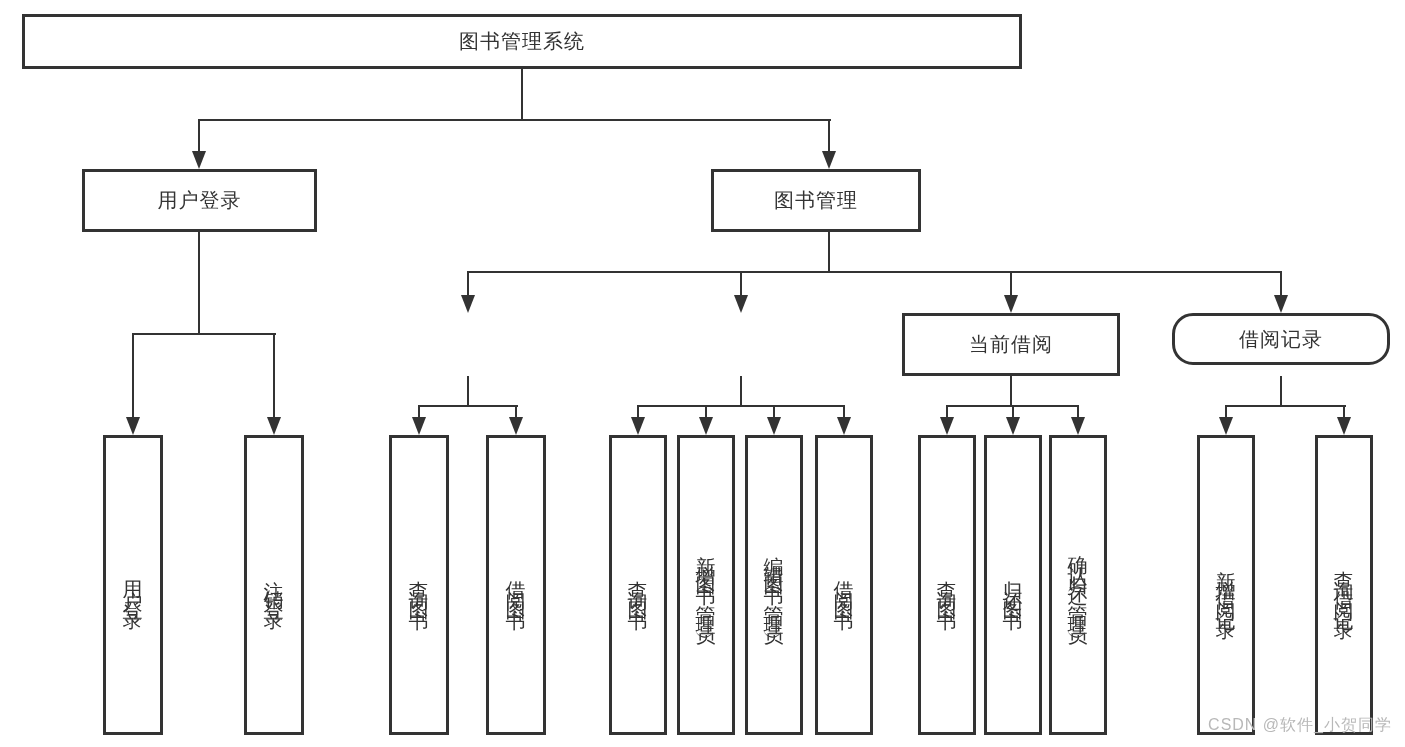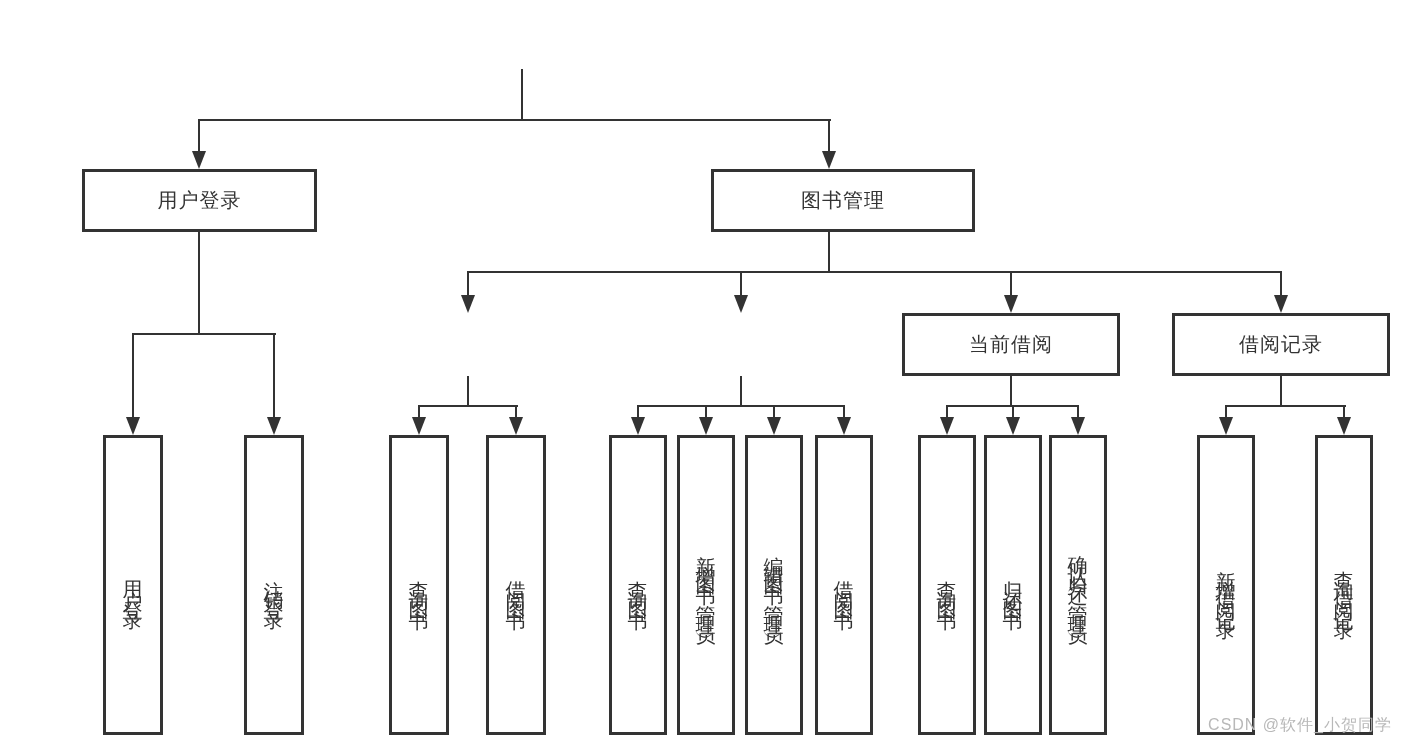--- a/index.html
+++ b/index.html
@@ -53,32 +53,35 @@
     font-size:16px;
     color:#b8b8b8;
     letter-spacing:1px;
   }
 </style>
 </head>
 <body>
 
 <div id="stage">
 
+  <div class="box" style="left:22px;top:14px;width:1000px;height:55px;">
+    <span>图书管理系统</span>
+  </div>
 
   <div class="line" style="left:521px;top:69px;width:2px;height:51px;"></div>
   <div class="line" style="left:198px;top:119px;width:633px;height:2px;"></div>
   <div class="line" style="left:198px;top:120px;width:2px;height:33px;"></div>
   <div class="arr" style="left:192px;top:151px;"></div>
   <div class="line" style="left:828px;top:120px;width:2px;height:33px;"></div>
   <div class="arr" style="left:822px;top:151px;"></div>
 
   <div class="box" style="left:82px;top:169px;width:235px;height:63px;">
     <span>用户登录</span>
   </div>
-  <div class="box" style="left:711px;top:169px;width:264px;height:63px;">
+  <div class="box" style="left:711px;top:169px;width:210px;height:63px;">
     <span>图书管理</span>
   </div>
 
   <div class="line" style="left:198px;top:232px;width:2px;height:103px;"></div>
   <div class="line" style="left:132px;top:333px;width:144px;height:2px;"></div>
   <div class="line" style="left:132px;top:334px;width:2px;height:86px;"></div>
   <div class="arr" style="left:126px;top:417px;"></div>
   <div class="line" style="left:273px;top:334px;width:2px;height:86px;"></div>
   <div class="arr" style="left:267px;top:417px;"></div>
 
@@ -89,21 +92,21 @@
   <div class="line" style="left:740px;top:272px;width:2px;height:26px;"></div>
   <div class="arr" style="left:734px;top:295px;"></div>
   <div class="line" style="left:1010px;top:272px;width:2px;height:26px;"></div>
   <div class="arr" style="left:1004px;top:295px;"></div>
   <div class="line" style="left:1280px;top:272px;width:2px;height:26px;"></div>
   <div class="arr" style="left:1274px;top:295px;"></div>
 
   <div class="box" style="left:902px;top:313px;width:218px;height:63px;">
     <span>当前借阅</span>
   </div>
-  <div class="box" style="left:1172px;top:313px;width:218px;height:63px;">
+  <div class="box" style="left:1172px;top:313px;width:218px;height:52px;border-radius:21px;">
     <span>借阅记录</span>
   </div>
 
   <div class="line" style="left:467px;top:376px;width:2px;height:31px;"></div>
   <div class="line" style="left:418px;top:405px;width:100px;height:2px;"></div>
   <div class="line" style="left:418px;top:406px;width:2px;height:14px;"></div>
   <div class="arr" style="left:412px;top:417px;"></div>
   <div class="line" style="left:515px;top:406px;width:2px;height:14px;"></div>
   <div class="arr" style="left:509px;top:417px;"></div>
 

